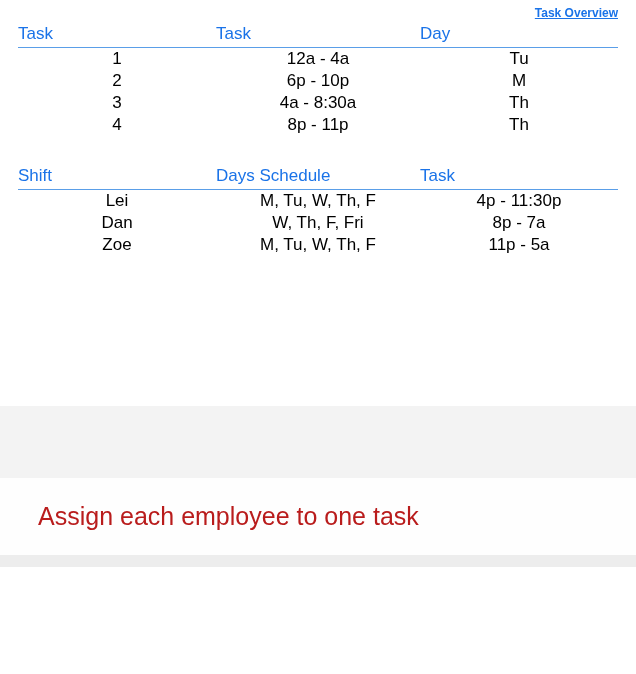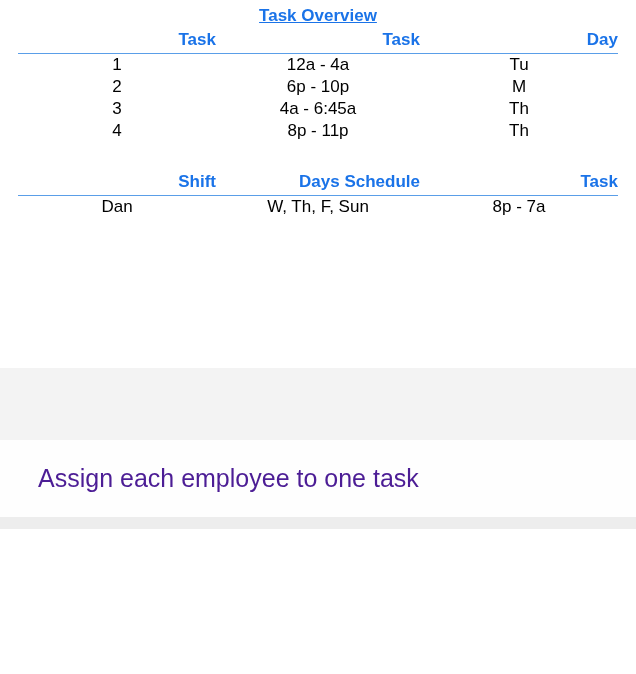--- a/index.html
+++ b/index.html
@@ -7,37 +7,37 @@
     padding: 0;
     width: 636px;
     font-family: Arial, Helvetica, sans-serif;
     background: #ffffff;
     color: #000000;
   }
   .top-area {
     padding: 6px 18px 0 18px;
   }
   .section-title {
-    text-align: center;
+    text-align: right;
     color: #1a73e8;
     font-weight: bold;
     text-decoration: underline;
-    font-size: 17px;
+    font-size: 12px;
     margin-bottom: 2px;
   }
   table.data-table {
     width: 100%;
     border-collapse: collapse;
     font-size: 17px;
     margin-bottom: 28px;
   }
   table.data-table th {
     color: #1a73e8;
-    font-weight: bold;
-    text-align: right;
+    font-weight: normal;
+    text-align: left;
     padding: 2px 0 3px 0;
     border-bottom: 1px solid #5a9ee8;
   }
   table.data-table td {
     text-align: center;
     padding: 1px 0;
     font-size: 17px;
     color: #000;
   }
   .col1 { width: 33%; }
@@ -49,21 +49,21 @@
     background: #f3f3f3;
     width: 100%;
     margin-top: 150px;
   }
   .instruction-block {
     background: #fefefe;
     padding: 24px 0 24px 0;
   }
   .instruction-text {
     font-size: 25px;
-    color: #4c1d95;
+    color: #b91c1c;
     padding-left: 38px;
   }
   .bottom-bar {
     height: 12px;
     background: #ededed;
     width: 100%;
   }
 </style>
 </head>
 <body>
@@ -86,21 +86,21 @@
         <td>12a - 4a</td>
         <td>Tu</td>
       </tr>
       <tr>
         <td>2</td>
         <td>6p - 10p</td>
         <td>M</td>
       </tr>
       <tr>
         <td>3</td>
-        <td>4a - 6:45a</td>
+        <td>4a - 8:30a</td>
         <td>Th</td>
       </tr>
       <tr>
         <td>4</td>
         <td>8p - 11p</td>
         <td>Th</td>
       </tr>
     </tbody>
   </table>
 
@@ -108,23 +108,33 @@
   <table class="data-table">
     <thead>
       <tr>
         <th class="col1">Shift</th>
         <th class="col2">Days Schedule</th>
         <th class="col3">Task</th>
       </tr>
     </thead>
     <tbody>
       <tr>
+        <td>Lei</td>
+        <td>M, Tu, W, Th, F</td>
+        <td>4p - 11:30p</td>
+      </tr>
+      <tr>
         <td>Dan</td>
-        <td>W, Th, F, Sun</td>
+        <td>W, Th, F, Fri</td>
         <td>8p - 7a</td>
+      </tr>
+      <tr>
+        <td>Zoe</td>
+        <td>M, Tu, W, Th, F</td>
+        <td>11p - 5a</td>
       </tr>
     </tbody>
   </table>
 
 </div>
 
 <div class="separator-bar"></div>
 
 <div class="instruction-block">
   <div class="instruction-text">Assign each employee to one task</div>

